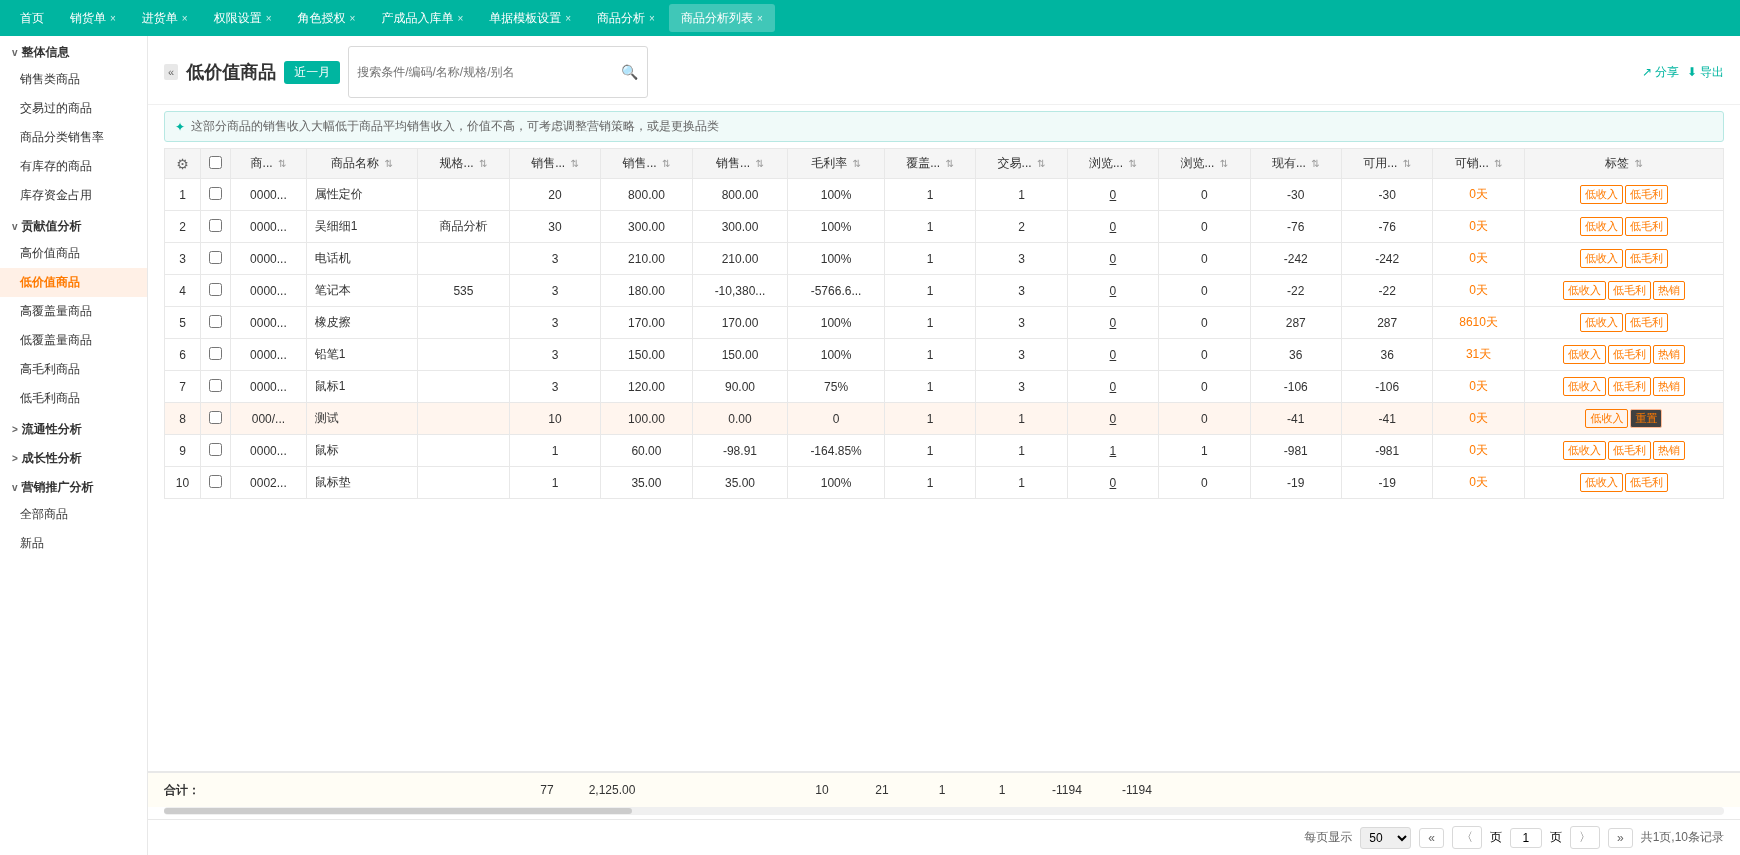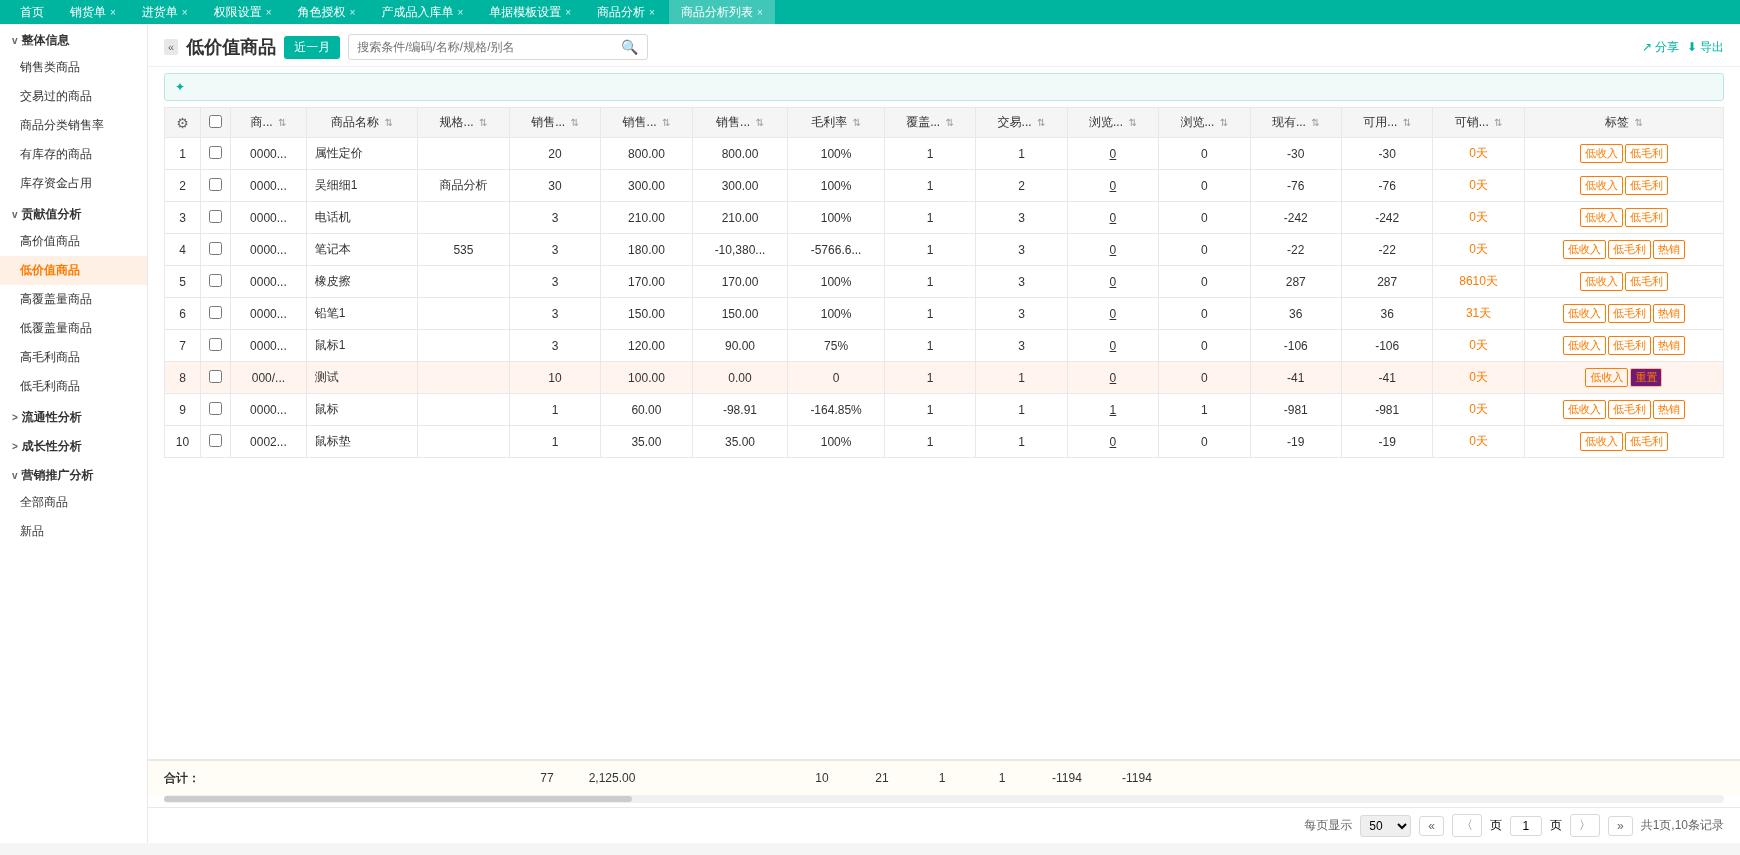--- a/index.html
+++ b/index.html
@@ -1,21 +1,21 @@
 <!DOCTYPE html>
 <html><head>
   <meta charset="utf-8">
   <style>
     * { box-sizing: border-box; margin: 0; padding: 0; font-family: 'Microsoft YaHei', Arial, sans-serif; font-size: 12px; }
     body { background: #f5f5f5; overflow: hidden; width: 1740px; height: 855px; }
 
     
     .top-nav {
       background: #00b5a0;
-      height: 24px;
+      height: 36px;
       display: flex;
       align-items: center;
       padding: 0 8px;
       gap: 2px;
     }
     .nav-item {
       color: #fff;
       padding: 4px 12px;
       cursor: pointer;
       border-radius: 3px;
@@ -92,21 +92,21 @@
       padding: 3px 10px;
       cursor: pointer;
       font-size: 12px;
     }
     .search-box {
       flex: 1;
       display: flex;
       align-items: center;
       border: 1px solid #d9d9d9;
       border-radius: 3px;
-      padding: 4px 8px;
+      padding: 17px 8px;
       max-width: 300px;
       gap: 6px;
     }
     .search-box input {
       border: none;
       outline: none;
       width: 100%;
       font-size: 12px;
       color: #999;
     }
@@ -176,21 +176,21 @@
     }
     tbody tr.highlighted { background: #fff5ee; }
     .tag {
       display: inline-block;
       border-radius: 2px;
       padding: 1px 4px;
       font-size: 11px;
       margin: 1px;
     }
     .tag-orange { color: #ff7a00; border: 1px solid #ff7a00; }
-    .tag-highlight { color: #ff7a00; background: #701a75; border: 1px solid #ffbb96; }
+    .tag-highlight { color: #ff7a00; background: #404040; border: 1px solid #ffbb96; }
     .days-orange { color: #ff7a00; }
     .underline-link { text-decoration: underline; cursor: pointer; }
 
     
     .footer-totals {
       border-top: 2px solid #e8e8e8;
       background: #fffdf5;
       padding: 6px 16px;
       display: flex;
       align-items: center;
@@ -339,20 +339,21 @@
         </span>
         <span class="action-btn">
           <span>⬇</span>
           <span>导出</span>
         </span>
       </div>
     </div>
 
     <div class="notice-bar">
       <span class="notice-icon">✦</span>
+      <span>这部分商品的销售收入大幅低于商品平均销售收入，价值不高，可考虑调整营销策略，或是更换品类</span>
     </div>
 
     <div class="table-wrapper">
       <table>
         <thead>
           <tr>
             <th style="width:36px">
               <span class="settings-icon">⚙</span>
             </th>
             <th style="width:30px">

